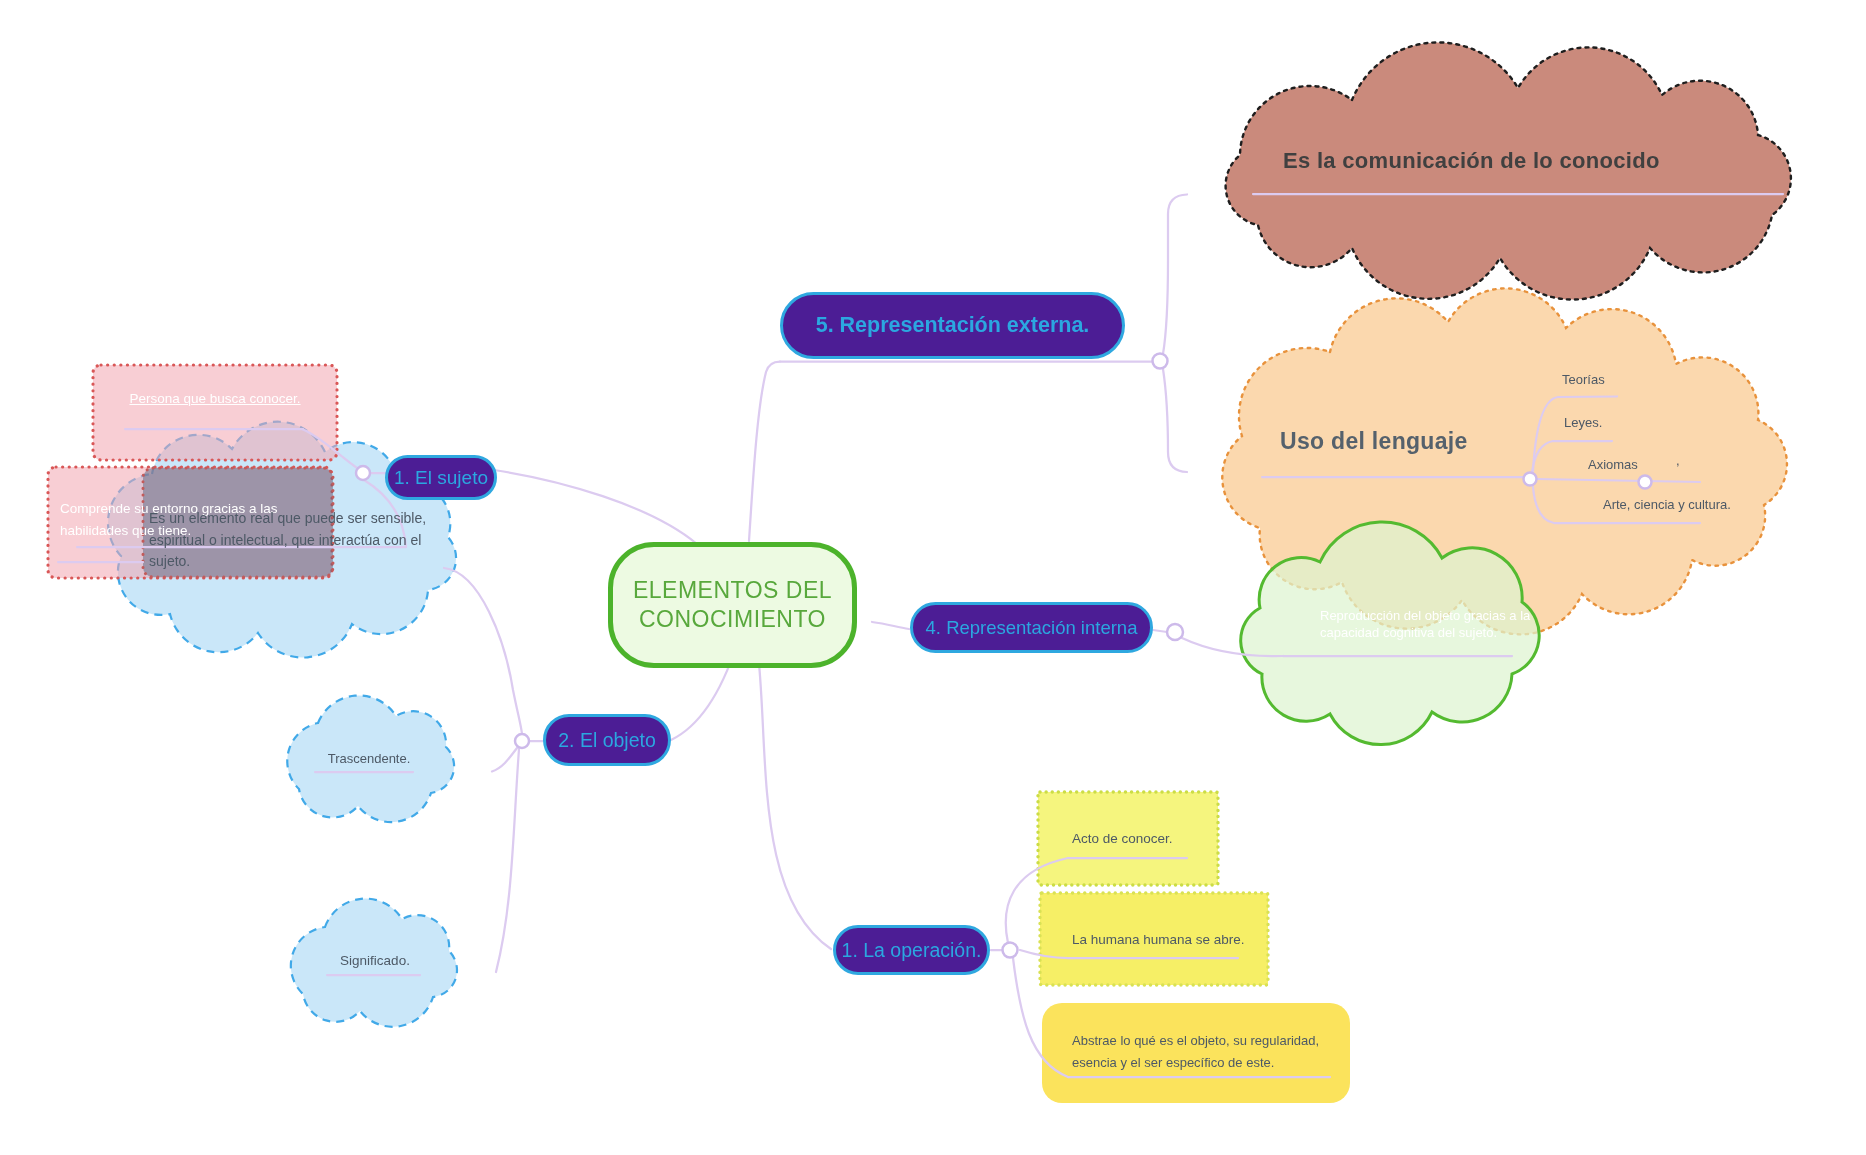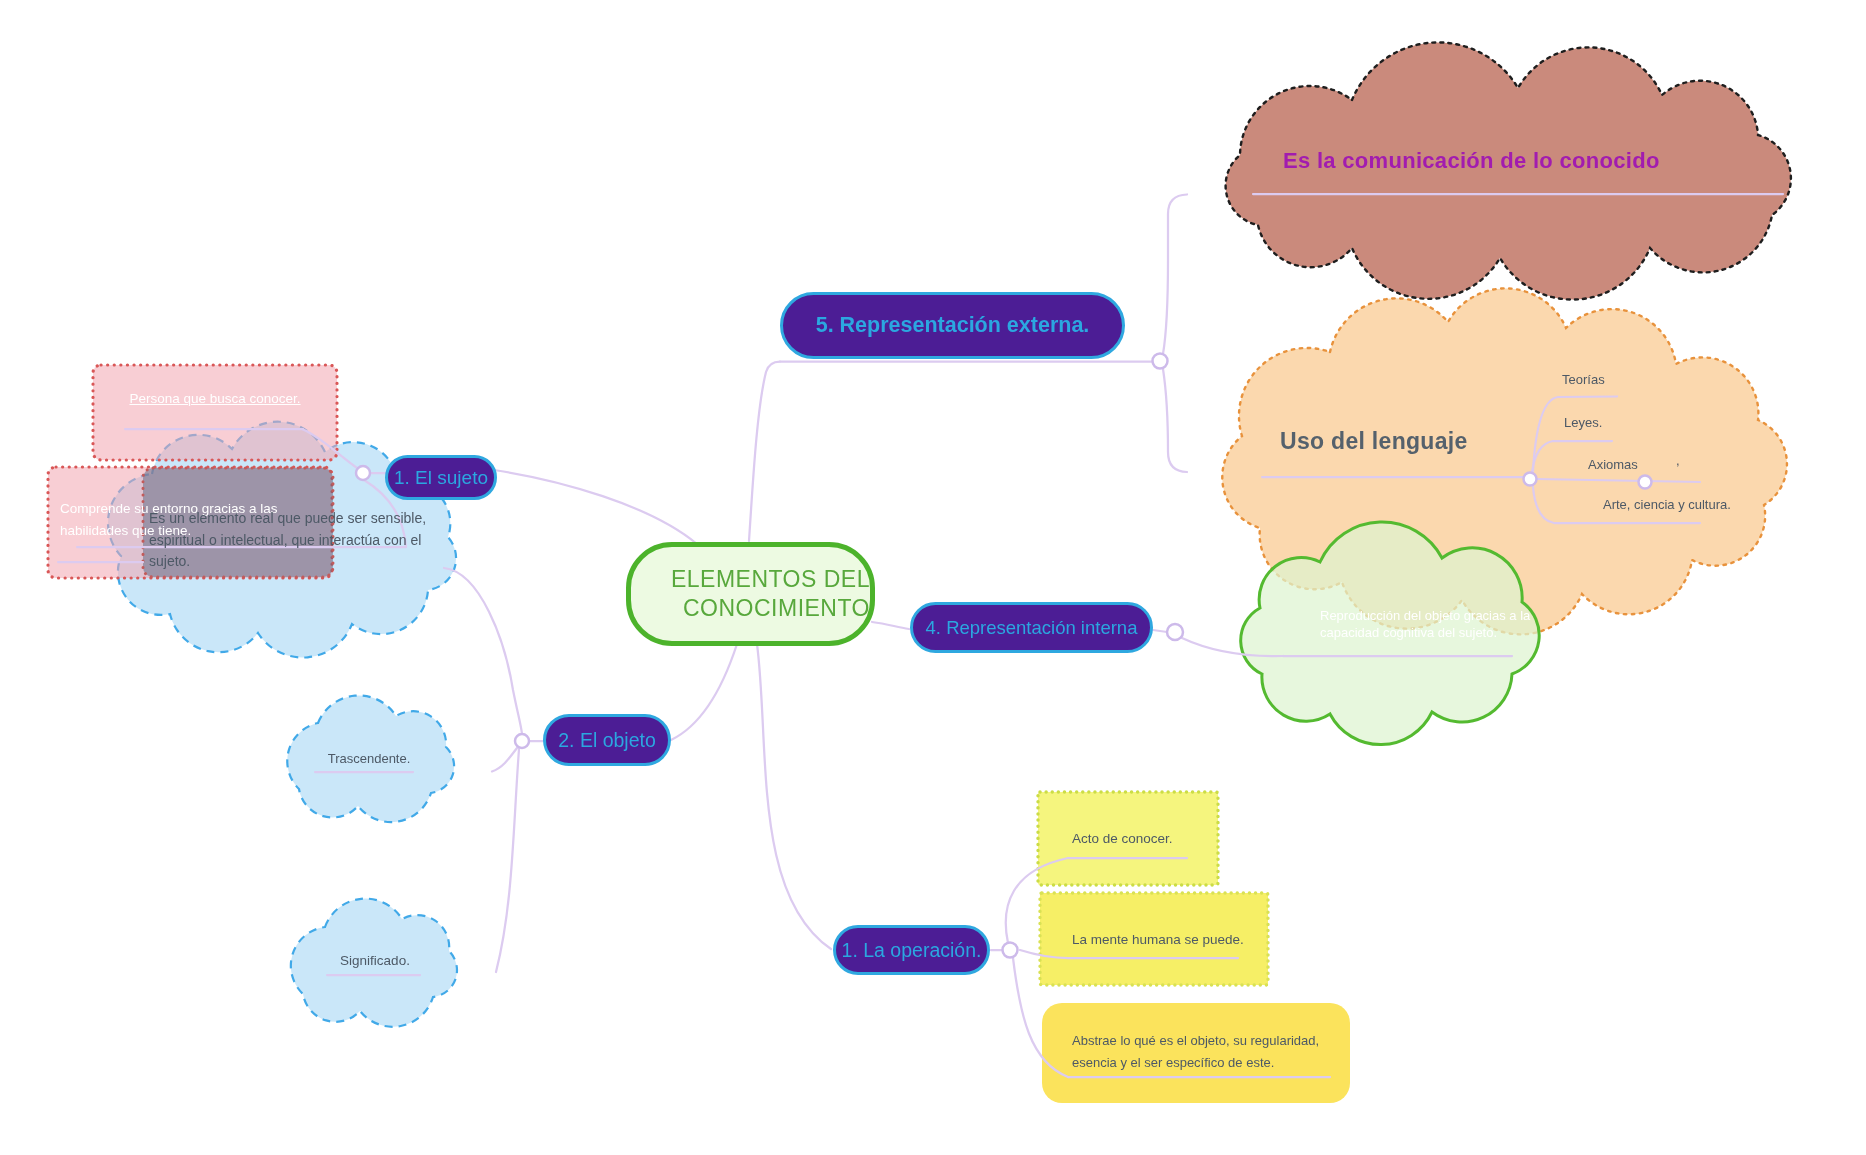--- a/index.html
+++ b/index.html
@@ -3,21 +3,21 @@
 <meta charset="utf-8">
 <style>
   html,body{margin:0;padding:0;background:#ffffff;}
   .canvas{position:relative;width:1866px;height:1155px;overflow:hidden;background:#ffffff;
           font-family:"Liberation Sans",sans-serif;}
   .canvas svg{position:absolute;left:0;top:0;}
   .lbl{position:absolute;color:#4d5966;font-size:13.5px;line-height:17px;white-space:nowrap;}
   .lbl.wrap{white-space:normal;}
   .lbl.white{color:#ffffff;}
   .lbl.center{text-align:center;}
-  .heading{position:absolute;color:#a21caf;font-weight:bold;white-space:nowrap;letter-spacing:0.3px;}
+  .heading{position:absolute;color:#404040;font-weight:bold;white-space:nowrap;letter-spacing:0.3px;}
   .pill{position:absolute;box-sizing:border-box;border:3px solid #2fa8e0;background:#4c1d95;
         color:#2ba7e0;display:flex;align-items:center;justify-content:center;
         white-space:nowrap;font-size:19.5px;}
   .pill.big{font-weight:bold;font-size:21.5px;border-width:3.5px;}
   .pill.root{border:5px solid #4cb32b;background:#edfae2;color:#58a83c;font-size:23px;
              line-height:29px;letter-spacing:0.5px;text-align:center;flex-direction:column;}
 </style>
 </head>
 <body>
 
@@ -106,24 +106,24 @@
 <div class="heading" style="left:1280px;top:428px;font-size:23px;color:#55616c;">Uso del lenguaje</div>
 <div class="lbl" style="left:1562px;top:371px;font-size:13px;">Teorías</div>
 <div class="lbl" style="left:1564px;top:414px;font-size:13px;">Leyes.</div>
 <div class="lbl" style="left:1564px;top:456px;font-size:13px;margin-left:24px;">Axiomas</div>
 <div class="lbl" style="left:1676px;top:452px;font-size:13px;">,</div>
 <div class="lbl" style="left:1564px;top:496px;font-size:13px;margin-left:39px;">Arte, ciencia y cultura.</div>
 
 <div class="lbl white wrap" style="left:1320px;top:607px;width:225px;font-size:13px;">Reproducción del objeto gracias a la capacidad cognitiva del sujeto.</div>
 
 <div class="lbl" style="left:1072px;top:830px;">Acto de conocer.</div>
-<div class="lbl" style="left:1072px;top:931px;">La mente humana se puede.</div>
+<div class="lbl" style="left:1072px;top:931px;">La humana humana se abre.</div>
 <div class="lbl wrap" style="left:1072px;top:1030px;width:292px;font-size:13px;line-height:21.5px;">Abstrae lo qué es el objeto, su regularidad, esencia y el ser específico de este.</div>
 
-<div class="pill root" style="left:626px;top:542px;width:249px;height:104px;border-radius:46px;align-items:flex-end;">
+<div class="pill root" style="left:608px;top:542px;width:249px;height:126px;border-radius:46px;">
   <span>ELEMENTOS DEL</span>
   <span>CONOCIMIENTO</span>
 </div>
 <div class="pill" style="left:385px;top:455px;width:112px;height:45px;border-radius:23px;font-size:19px;">1. El sujeto</div>
 <div class="pill" style="left:543px;top:714px;width:128px;height:52px;border-radius:26px;">2. El objeto</div>
 <div class="pill" style="left:833px;top:925px;width:157px;height:50px;border-radius:25px;">1. La operación.</div>
 <div class="pill" style="left:910px;top:602px;width:243px;height:51px;border-radius:26px;font-size:18.5px;">4. Representación interna</div>
 <div class="pill big" style="left:780px;top:292px;width:345px;height:67px;border-radius:34px;">5. Representación externa.</div>
 
 </div>

